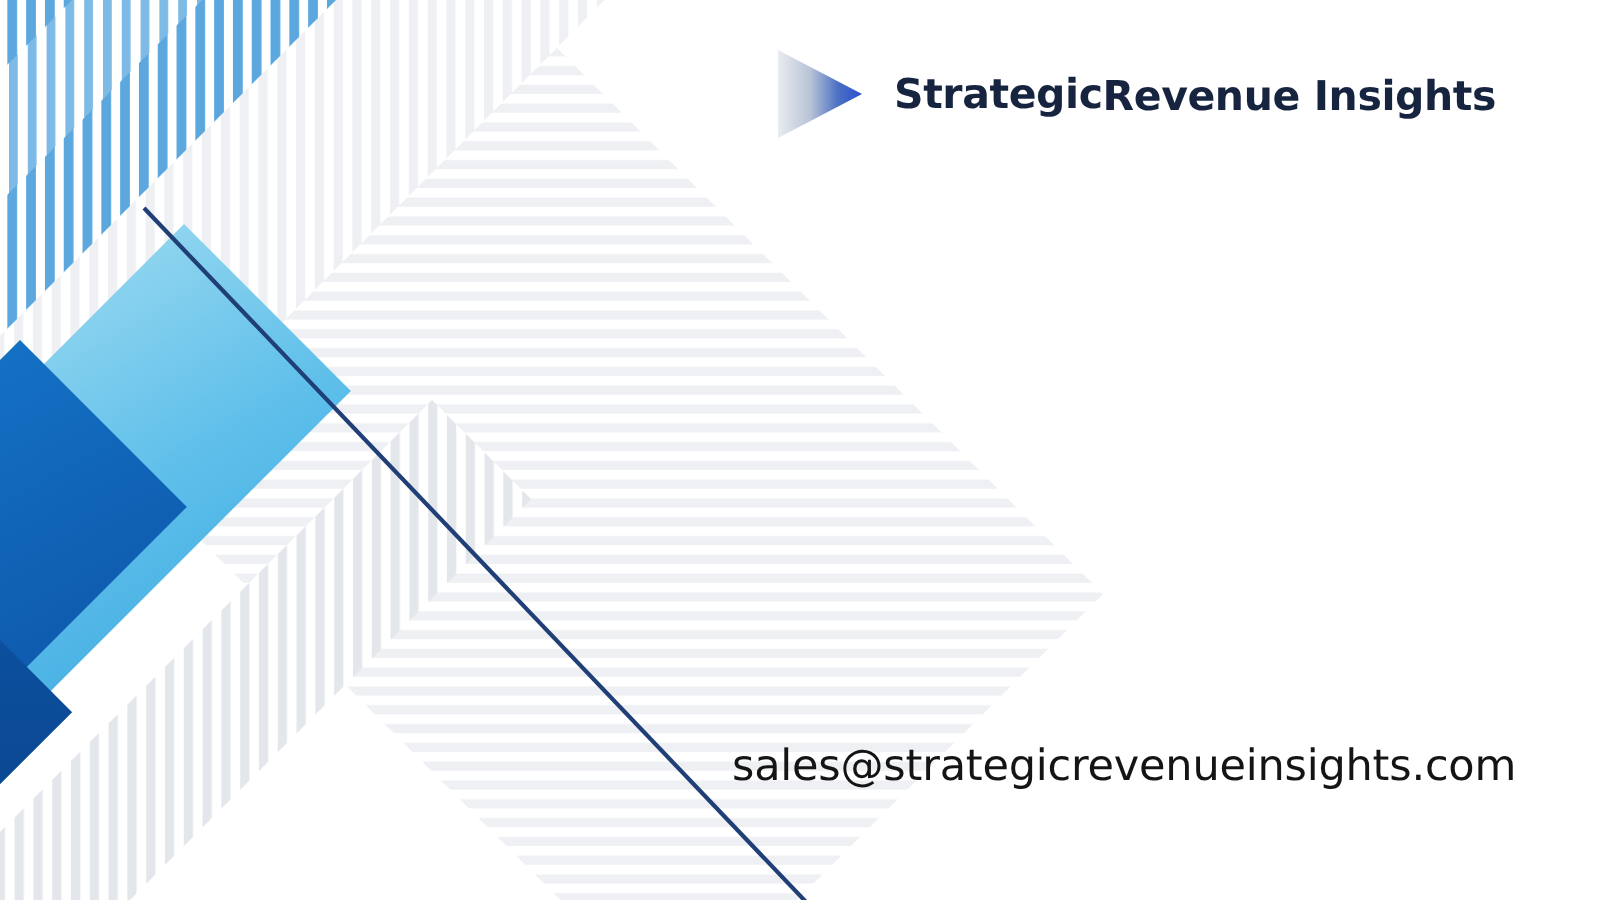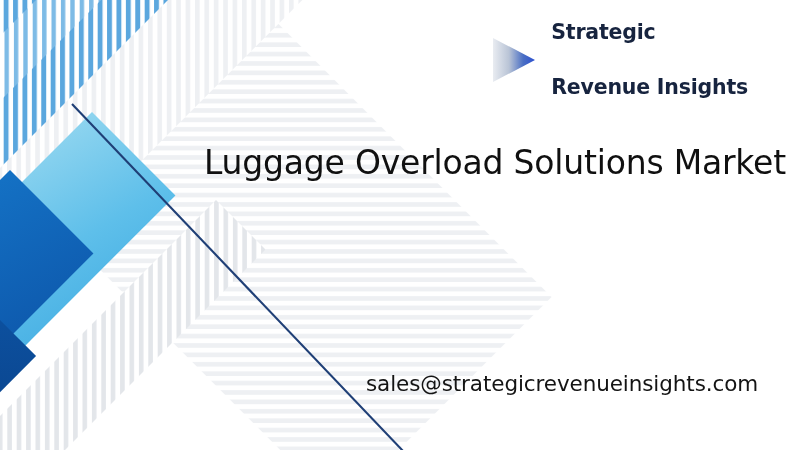--- a/index.html
+++ b/index.html
@@ -36,24 +36,22 @@
     align-items: center;
     gap: 14px;
   }
   #logo-mark {
     width: 46px;
     height: 50px;
     flex: none;
   }
   #logo-text {
     display: flex;
-    flex-direction: column;
-    align-items: flex-start;
+    align-items: center;
     line-height: 1;
-    gap: 32px;
   }
   .logo-line {
     font-family: "DejaVu Sans", "Liberation Sans", sans-serif;
     font-weight: bold;
     font-size: 20.5px;
     letter-spacing: -0.2px;
     color: #17243f;
     white-space: nowrap;
   }
   .logo-line + .logo-line { margin-top: 2px; }
@@ -223,17 +221,16 @@
         </linearGradient>
       </defs>
       <path d="M2 3 L2 47 L44 25 Z" fill="url(#gradChevron)"></path>
     </svg>
     <div id="logo-text">
       <div class="logo-line">Strategic</div>
       <div class="logo-line">Revenue Insights</div>
     </div>
   </div>
 
-  <div id="title">Luggage Overload Solutions Market</div>
 
   <div id="email">sales@strategicrevenueinsights.com</div>
 
 </div>
 
 </body></html>

